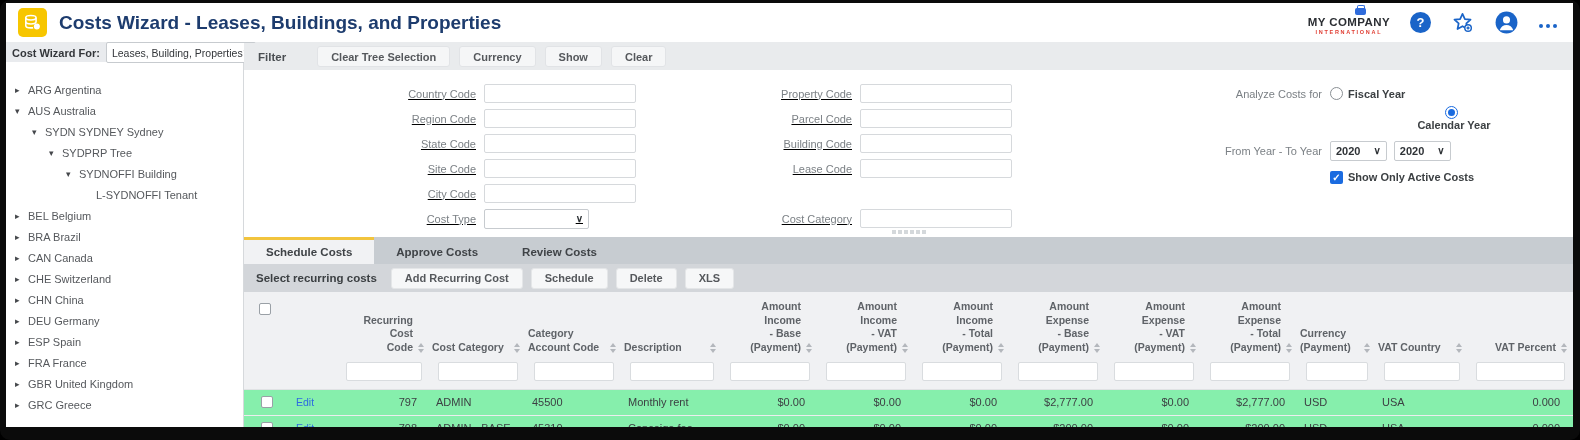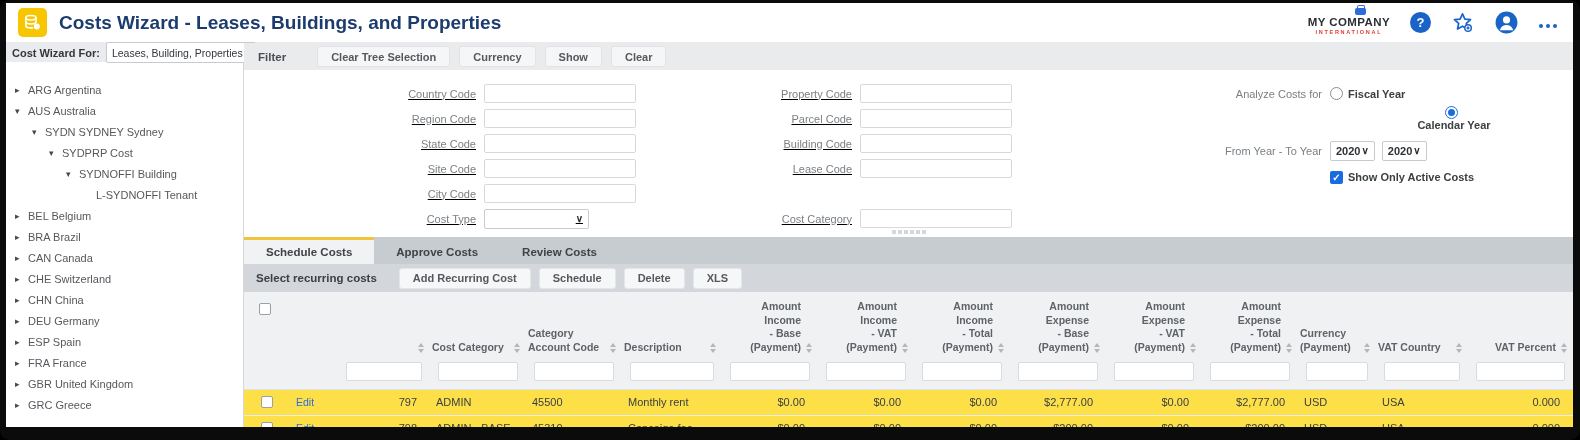--- a/index.html
+++ b/index.html
@@ -60,33 +60,33 @@
   .form-row.costtype{padding-right:47px;}
 
   .acol{display:grid;grid-template-columns:256px auto;align-items:center;}
   .arow{display:flex;align-items:center;height:25px;}
   .alabel{font-size:11px;color:#7b8085;text-align:right;padding-right:8px;white-space:nowrap;}
   .optlabel{font-size:11px;font-weight:600;color:#3c4043;margin-left:5px;white-space:nowrap;}
   .radio{width:13px;height:13px;border-radius:50%;border:1.5px solid #8a8f94;background:#fff;flex:none;cursor:pointer;
          display:flex;align-items:center;justify-content:center;}
   .radio.checked{border-color:#1a6be0;}
   .radio.checked::after{content:"";width:7px;height:7px;border-radius:50%;background:#1a6be0;}
-  .yearsel{height:20px;border:1px solid #c7cbcf;border-radius:2px;background:#fff;display:flex;align-items:center;gap:1px;
+  .yearsel{height:20px;border:1px solid #c7cbcf;border-radius:2px;background:#fff;display:flex;align-items:center;gap:13px;
            padding:0 5px;font-size:11px;font-weight:600;color:#2f3337;margin-right:7px;cursor:pointer;}
   .checkbox{width:13px;height:13px;border-radius:2px;background:#1a6be0;color:#fff;font-size:10px;font-weight:bold;flex:none;
             display:flex;align-items:center;justify-content:center;cursor:pointer;}
   .drag-handle{position:absolute;bottom:3px;left:50%;transform:translateX(-50%);display:flex;gap:2px;cursor:row-resize;}
   .drag-handle i{width:4px;height:4px;background:#d4d8db;}
 
   
   .tabs{height:27px;flex:none;background:#c7ccd1;display:flex;align-items:stretch;}
   .tab{padding:0 22px;display:flex;align-items:center;font-size:11.5px;font-weight:bold;color:#3f4347;
        border-top:3px solid transparent;cursor:pointer;white-space:nowrap;}
   .tab.active{background:#f1f2f4;border-top:3px solid #f2c43d;}
-  .grid-toolbar{height:28px;flex:none;background:#d3d6da;display:flex;align-items:center;gap:8px;padding-left:12px;}
+  .grid-toolbar{height:28px;flex:none;background:#d3d6da;display:flex;align-items:center;padding-left:12px;}
   .gt-label{font-size:11.5px;font-weight:bold;color:#3c4043;margin-right:14px;white-space:nowrap;}
   .tbtn{background:#f6f7f8;border-color:#e4e6e8;}
 
   
   .table{flex:1;min-height:0;overflow:hidden;background:#fff;
          --cols:46px 48px 92px 96px 96px 100px 96px 96px 96px 96px 96px 96px 78px 92px minmax(88px,1fr);}
   .thead{background:#f0f1f3;border-bottom:1px solid #e0e2e4;padding-top:8px;}
   .hrow,.frow,.trow{display:grid;grid-template-columns:var(--cols);}
   .hcell{display:flex;align-items:flex-end;min-height:34px;padding:0 6px 3px 2px;font-size:10.5px;font-weight:bold;
          color:#5f6368;line-height:1.3;cursor:pointer;}
@@ -95,21 +95,21 @@
   .hcell.right .sort{margin-left:5px;}
   .hcell.left .sort{margin-left:auto;}
   .sort{display:inline-flex;flex-direction:column;gap:2px;margin-bottom:2px;flex:none;}
   .sort i{width:0;height:0;border-left:3.5px solid transparent;border-right:3.5px solid transparent;}
   .sort .up{border-bottom:4px solid #b3b7bc;}
   .sort .dn{border-top:4px solid #b3b7bc;}
   .cbcell{display:flex;justify-content:center;align-items:flex-start;padding-top:3px;}
   .gridcb{width:12px;height:12px;border:1px solid #9aa0a6;border-radius:2px;background:#fff;cursor:pointer;flex:none;}
   .frow{padding:4px 0 8px;}
   .fin{height:19px;margin:0 8px;border:1px solid #d9dcdf;border-radius:2px;background:#fff;min-width:0;font:inherit;font-size:11px;padding:0 3px;}
-  .trow{height:26px;align-items:center;border-bottom:1px solid #ecedef;background:#fde047;font-size:11px;color:#3c4043;}
+  .trow{height:26px;align-items:center;border-bottom:1px solid #ecedef;background:#86efac;font-size:11px;color:#3c4043;}
   .trow .cbcell{align-items:center;padding-top:0;}
   .tcell{padding:0 6px;white-space:nowrap;overflow:hidden;}
   .tcell.right{text-align:right;padding-right:13px;}
   .edit-link{color:#2e6be0;font-size:10.5px;cursor:pointer;}
 </style>
 </head>
 <body>
 
 <div class="frame">
  <div class="app">
@@ -171,21 +171,21 @@
             <div class="tree-item" style="padding-left: 9px;">
               <span class="tree-arrow">▾</span>
               <span class="tree-label">AUS Australia</span>
             </div>
             <div class="tree-item" style="padding-left: 26px;">
               <span class="tree-arrow">▾</span>
               <span class="tree-label">SYDN SYDNEY Sydney</span>
             </div>
             <div class="tree-item" style="padding-left: 43px;">
               <span class="tree-arrow">▾</span>
-              <span class="tree-label">SYDPRP Cost</span>
+              <span class="tree-label">SYDPRP Tree</span>
             </div>
             <div class="tree-item" style="padding-left: 60px;">
               <span class="tree-arrow">▾</span>
               <span class="tree-label">SYDNOFFI Building</span>
             </div>
             <div class="tree-item" style="padding-left: 77px;">
               <span class="tree-arrow"></span>
               <span class="tree-label">L-SYDNOFFI Tenant</span>
             </div>
             <div class="tree-item" style="padding-left: 9px;">
@@ -353,20 +353,22 @@
       </div>
 
       <div class="table">
         <div class="thead">
           <div class="hrow" id="hrow">
                 <div class="hcell cbcell">
                   <span class="gridcb"></span>
                 </div>
                 <div class="hcell"></div>
                 <div class="hcell right">
+                  <span class="hlabel">Recurring Cost
+Code</span>
                   <span class="sort">
                     <i class="up"></i>
                     <i class="dn"></i>
                   </span>
                 </div>
                 <div class="hcell left">
                   <span class="hlabel">Cost Category</span>
                   <span class="sort">
                     <i class="up"></i>
                     <i class="dn"></i>

